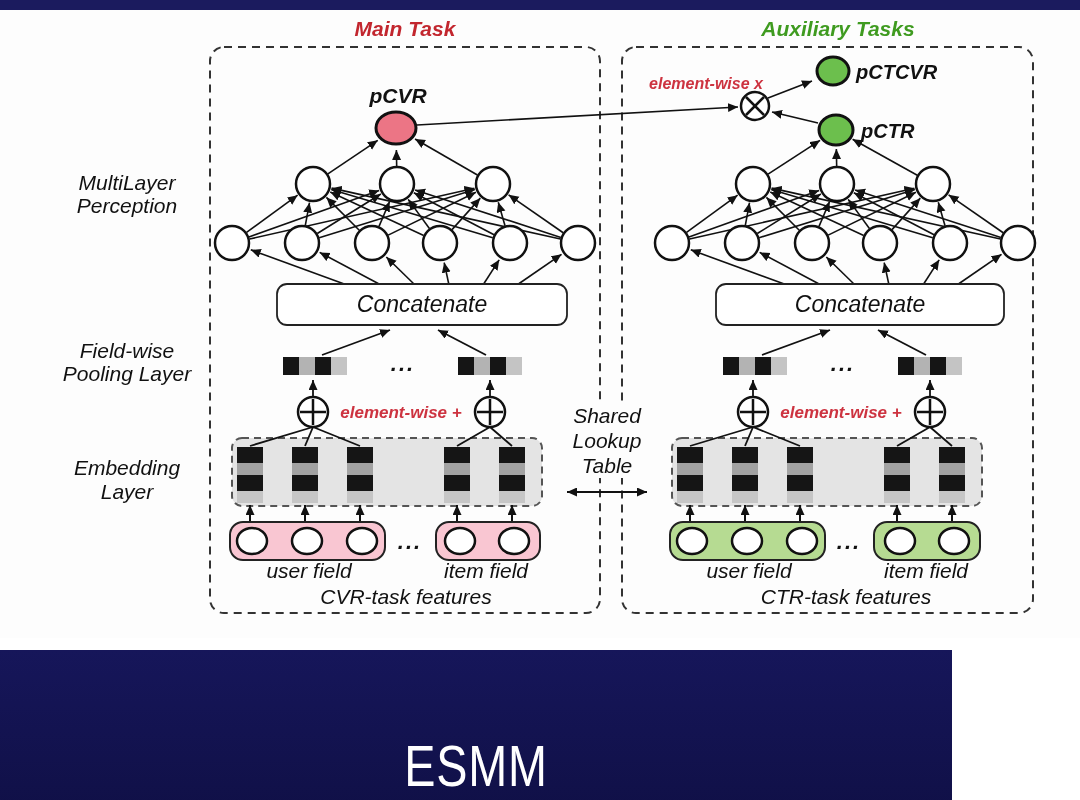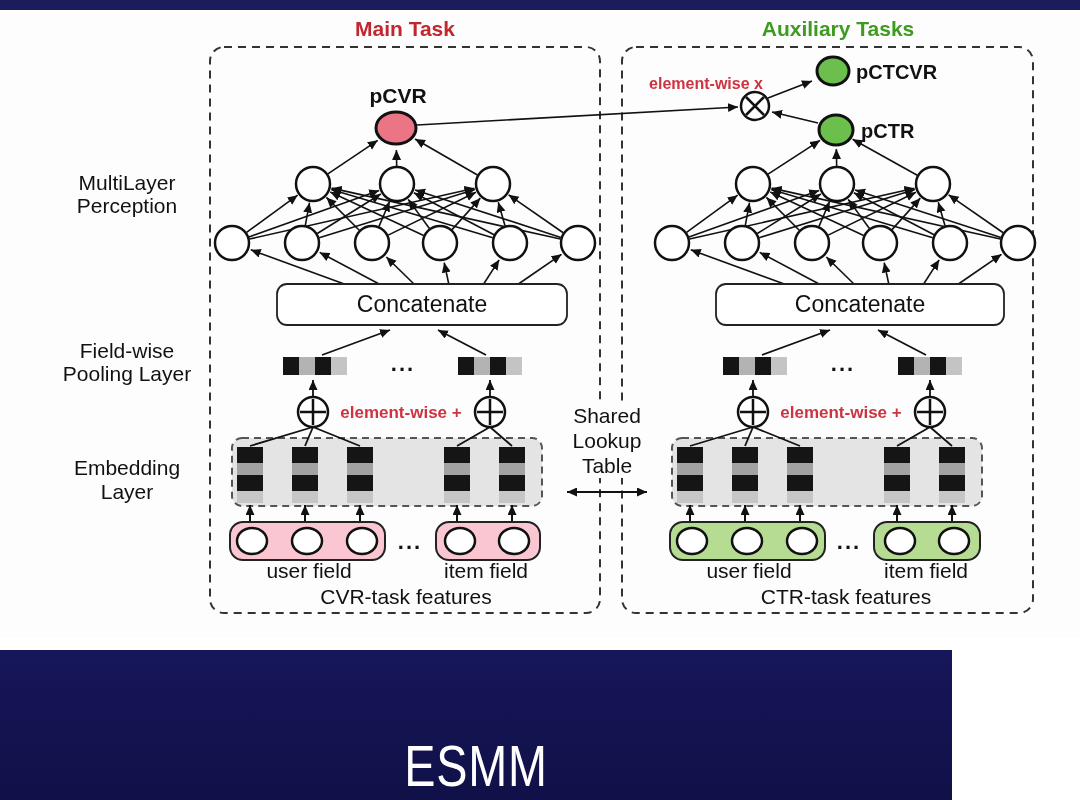--- a/index.html
+++ b/index.html
@@ -1,19 +1,19 @@
 <!DOCTYPE html>
 <html><head>
 <meta charset="utf-8">
 <style>
   html,body{margin:0;padding:0;background:#fff;}
   body{width:1080px;height:800px;position:relative;overflow:hidden;
        font-family:"Liberation Sans",sans-serif;}
   .topbar{position:absolute;top:0;left:0;width:1080px;height:10px;background:#1b1b5e;}
-  .canvas{position:absolute;top:10px;left:0;width:1080px;height:628px;background:#fdfdfd;}
+  .canvas{position:absolute;top:10px;left:0;width:1080px;height:628px;background:#fdfdfd;font-style:italic;}
   .bottomband{position:absolute;top:650px;left:0;width:952px;height:162px;
               background:linear-gradient(180deg,#16165a 0%,#101047 100%);}
   .bottomstrip{position:absolute;bottom:0;left:0;width:100%;height:7px;background:#45457f;}
   .banner-title{position:absolute;bottom:13px;left:0;width:100%;text-align:center;
                 color:#fff;font-size:57px;font-weight:500;letter-spacing:1px;
                 transform:scaleX(0.82);transform-origin:center;}
   svg text{font-family:"Liberation Sans",sans-serif;}
 </style>
 </head>
 <body>

